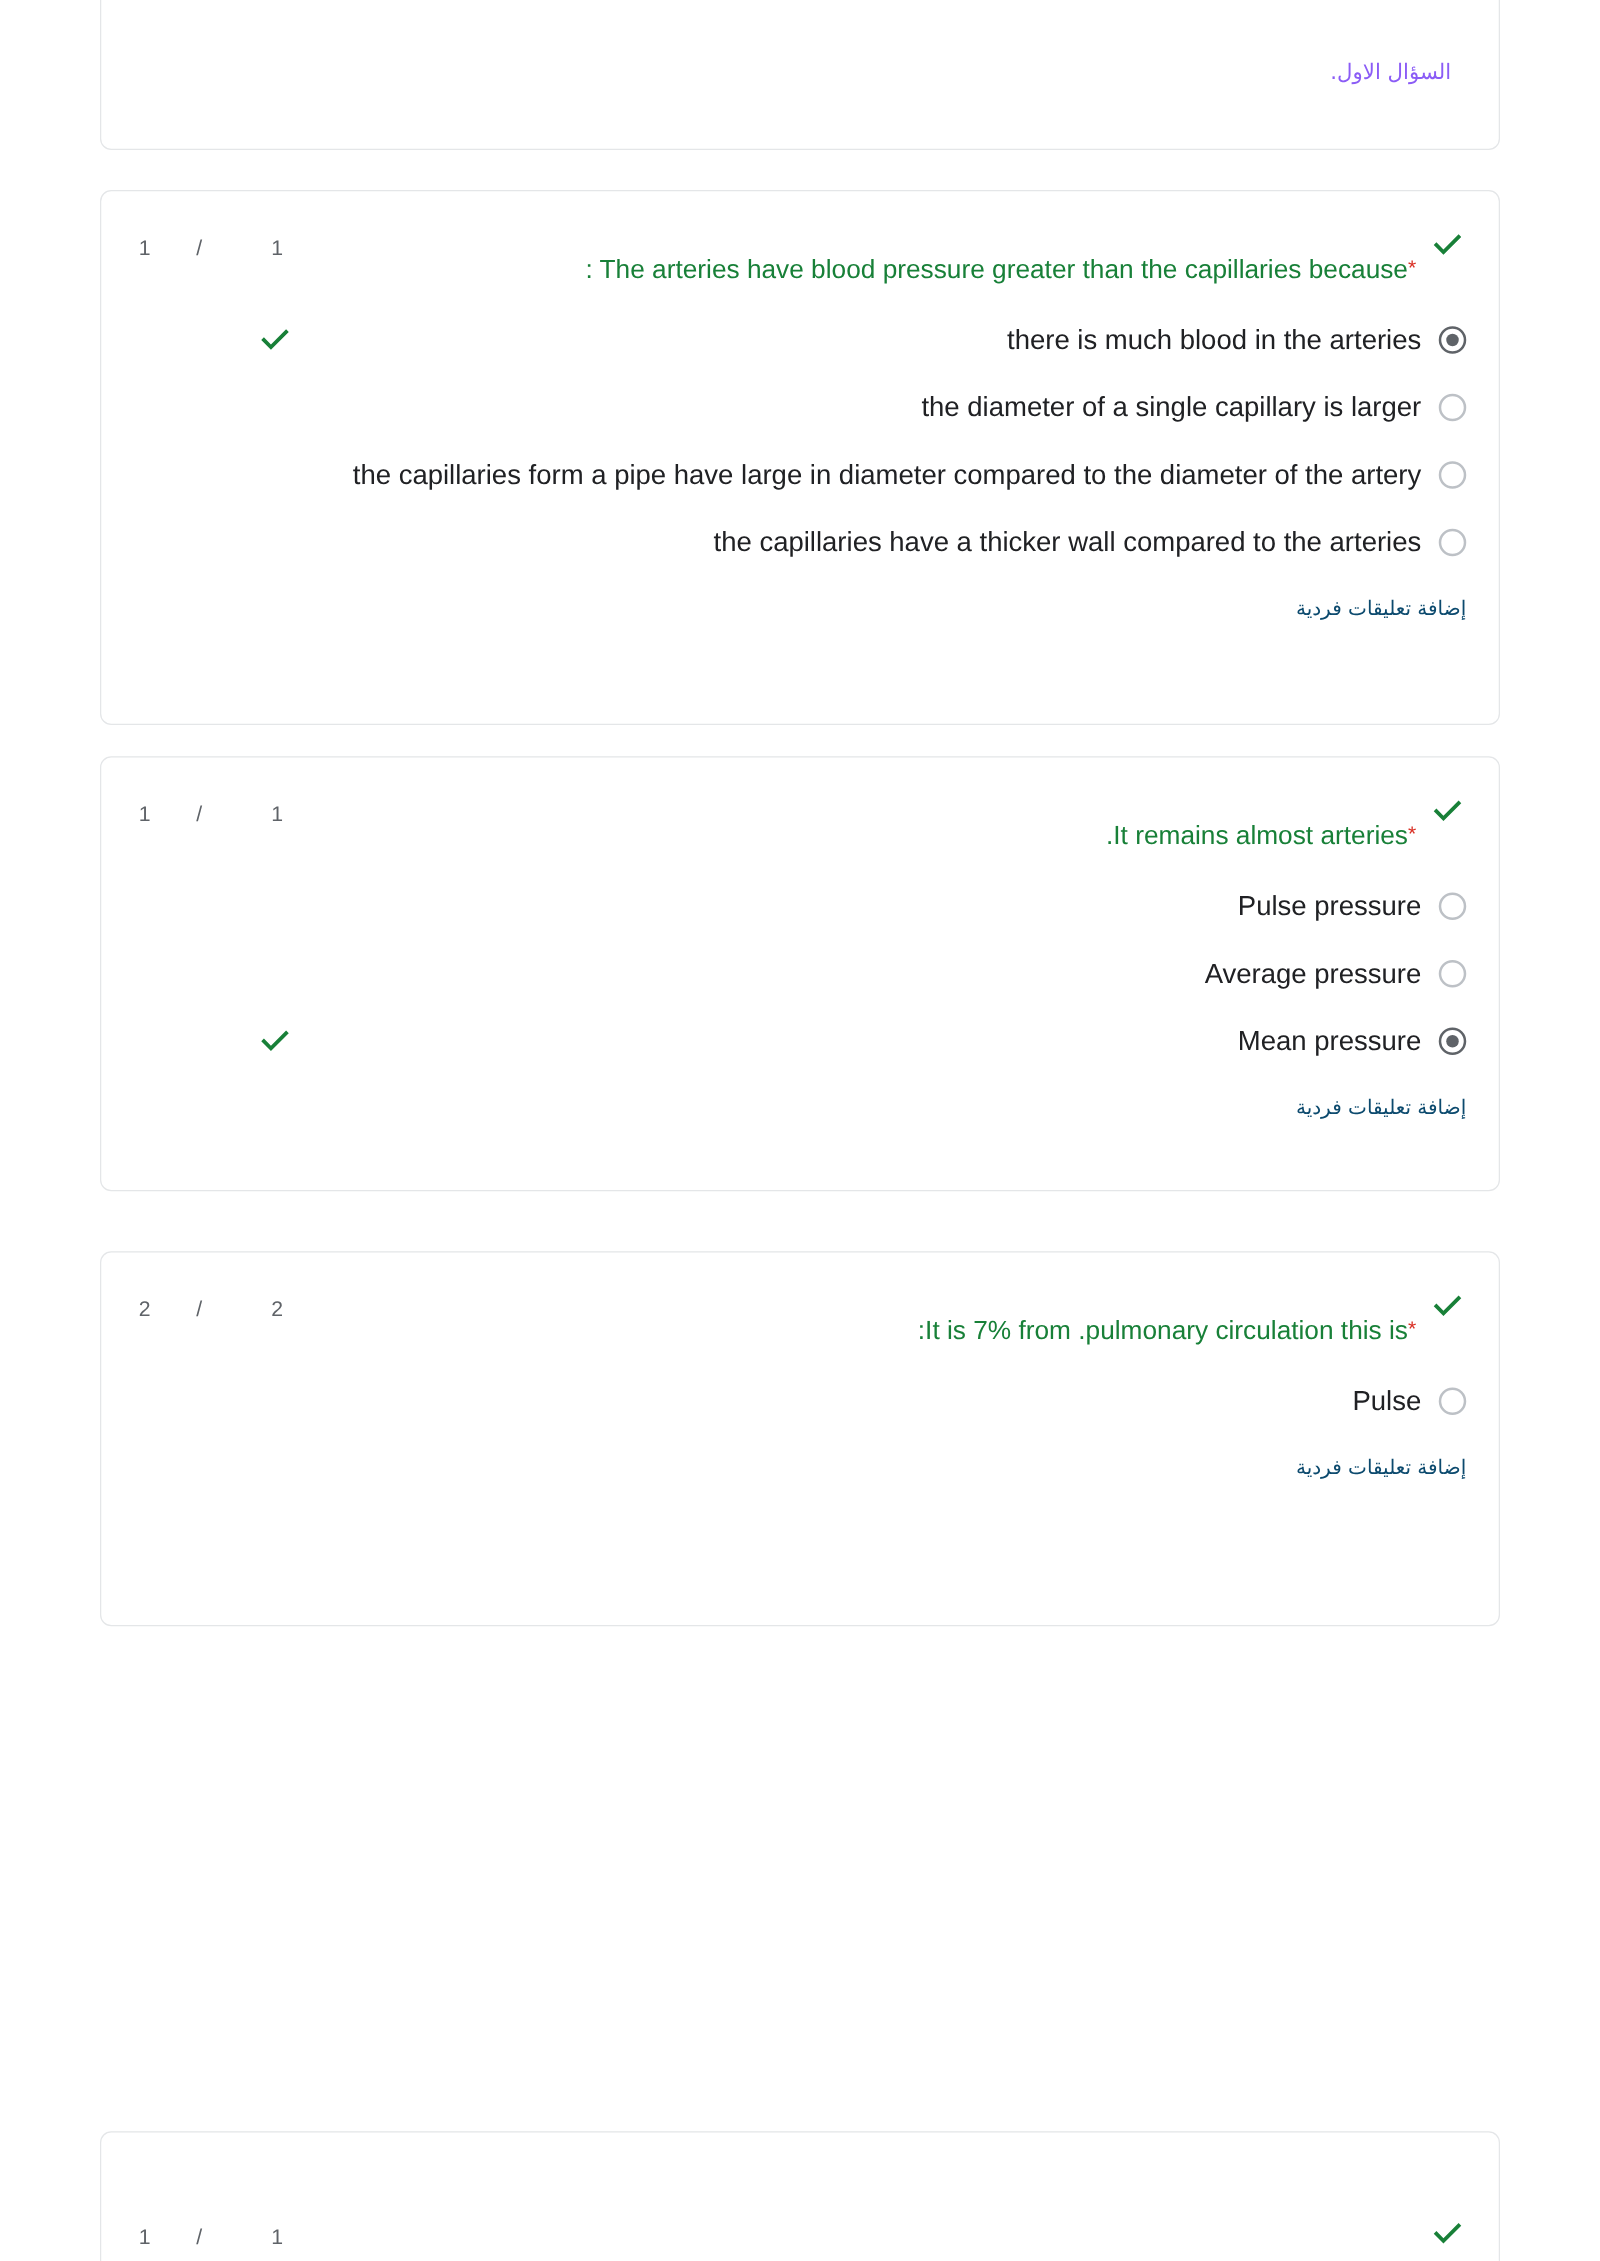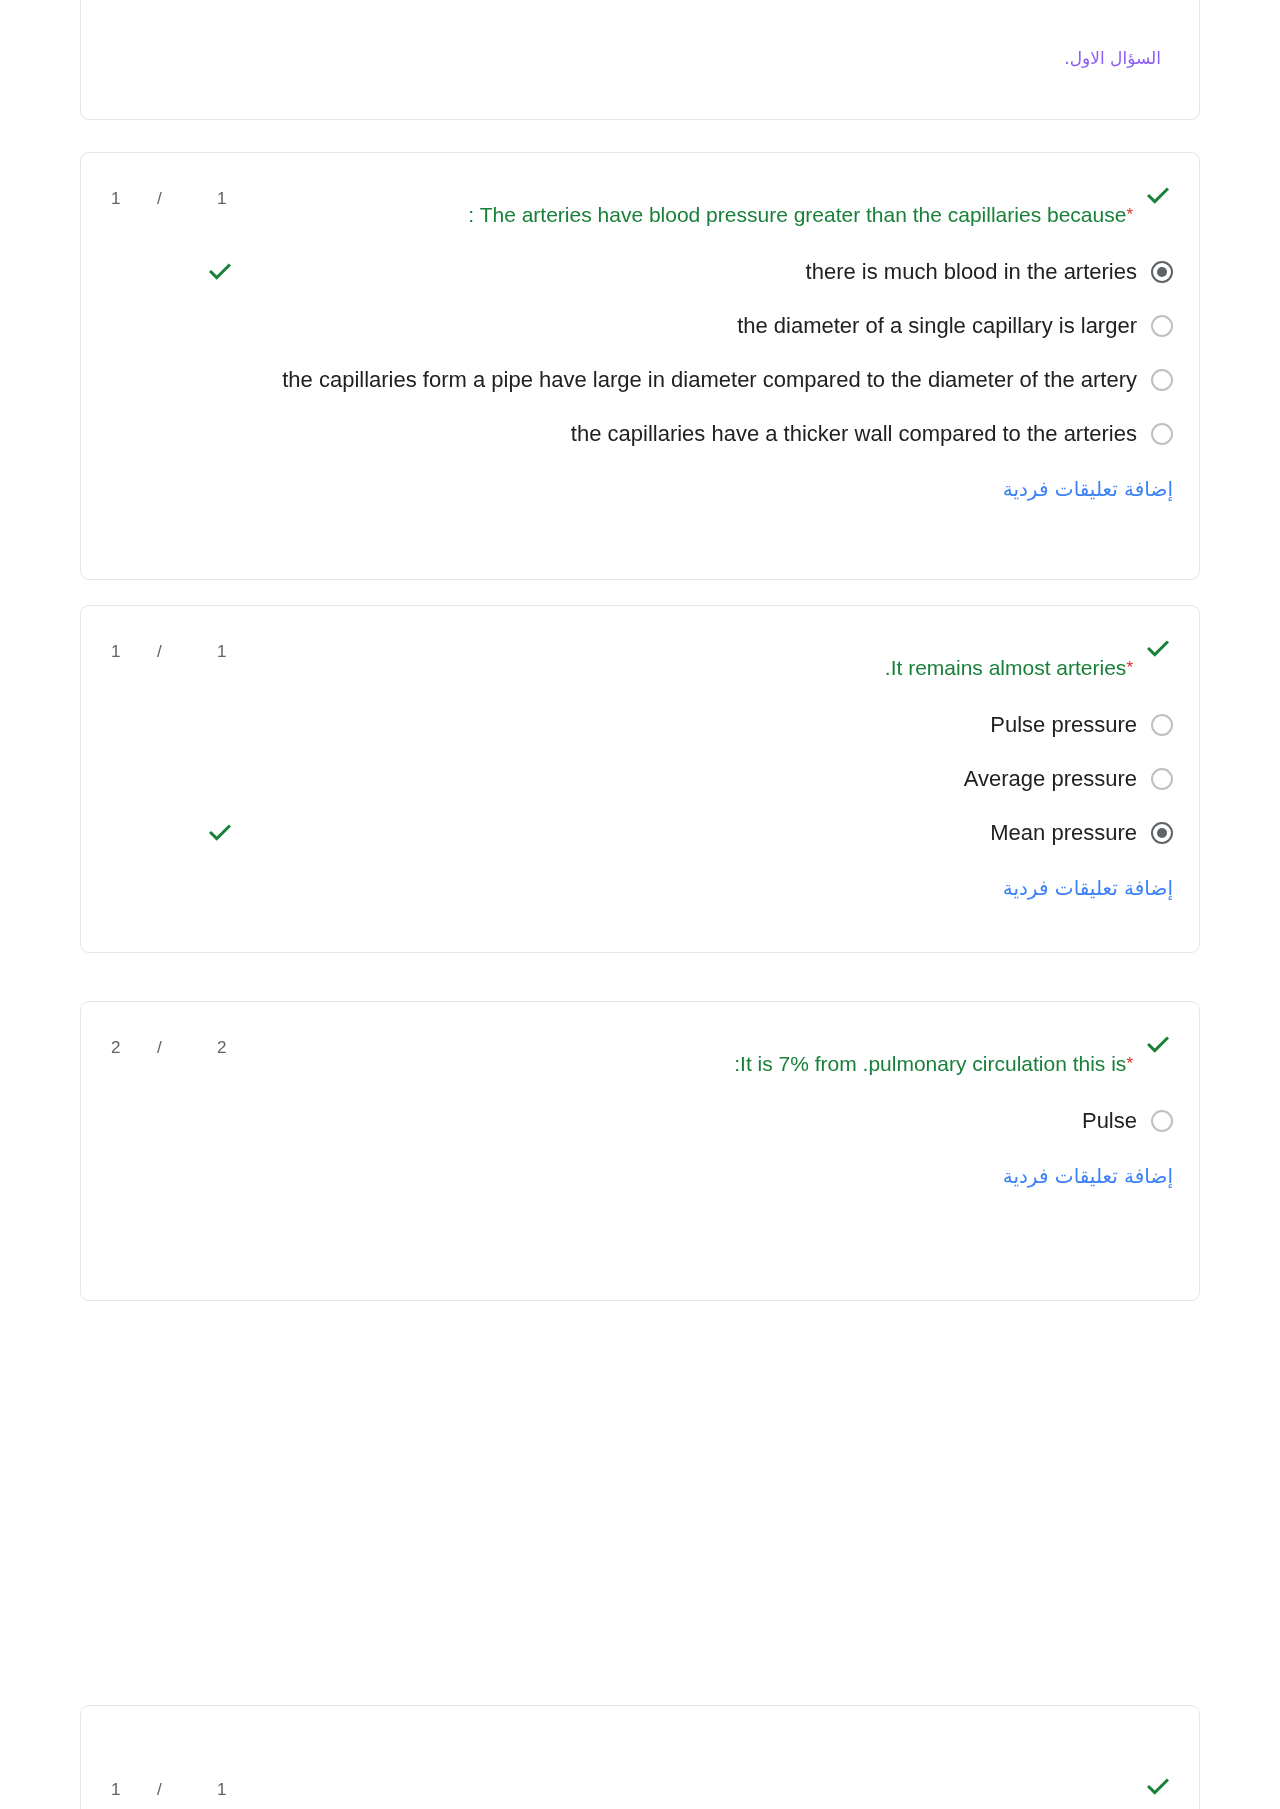--- a/index.html
+++ b/index.html
@@ -172,22 +172,22 @@
 
   
   .feedback {
     position: relative;
     height: 62px;
   }
   .feedback-text {
     position: absolute;
     right: 26px;
     top: 16px;
-    font-size: 20px;
-    color: #3b82f6;
+    font-size: 16px;
+    color: #0c4a6e;
     direction: rtl;
     font-family: "DejaVu Sans", sans-serif;
     white-space: nowrap;
   }
 
   
   .clip-card {
     overflow: hidden;
   }
 </style>

